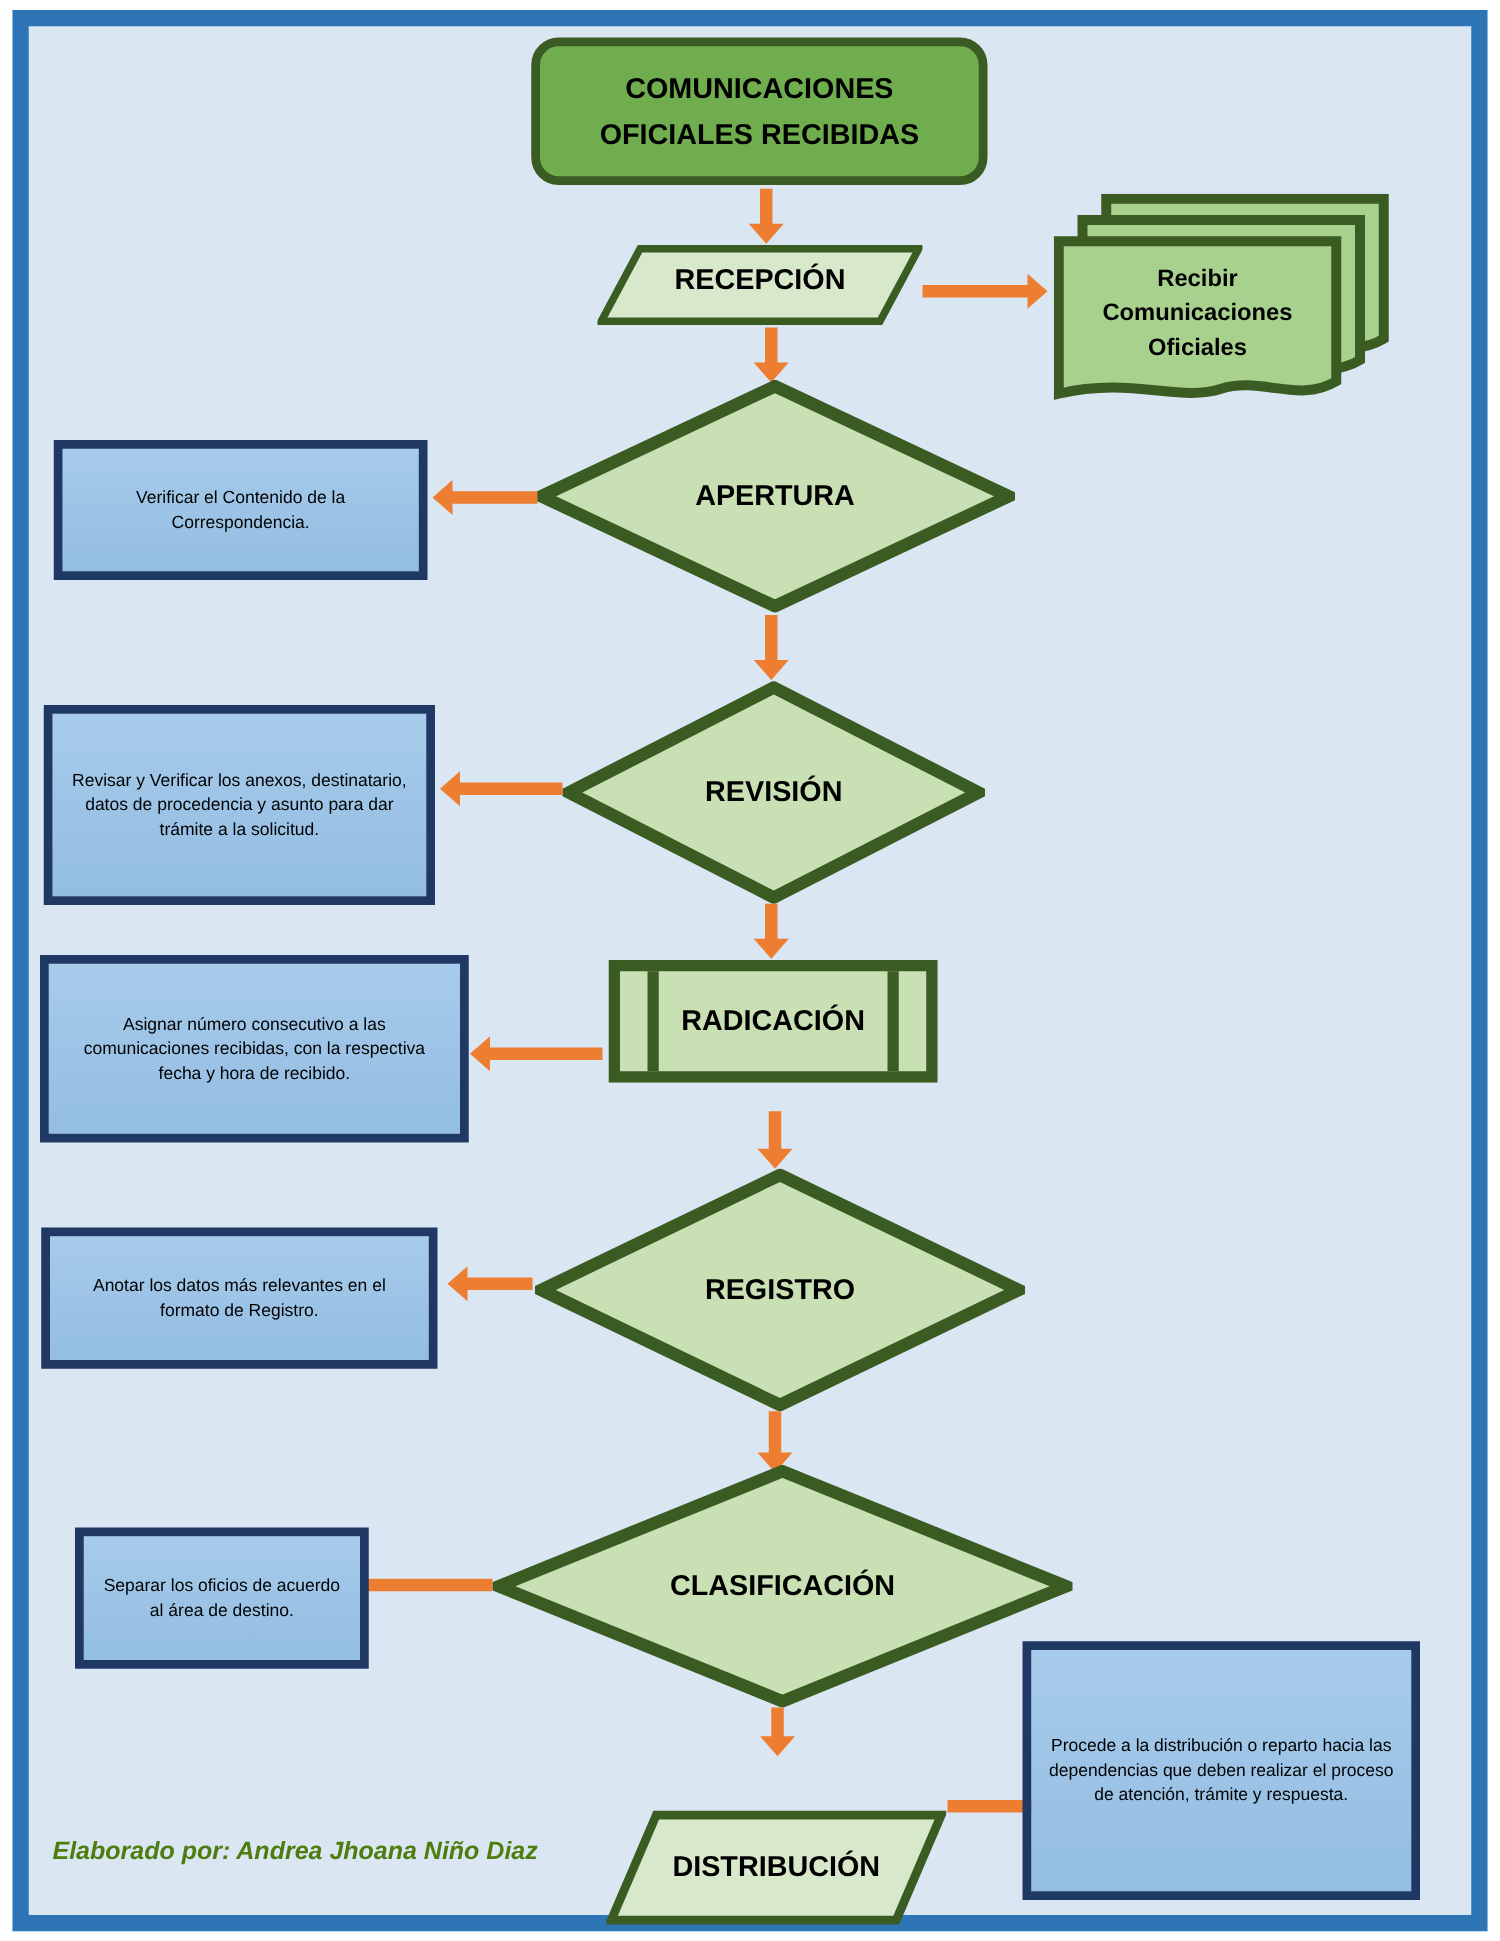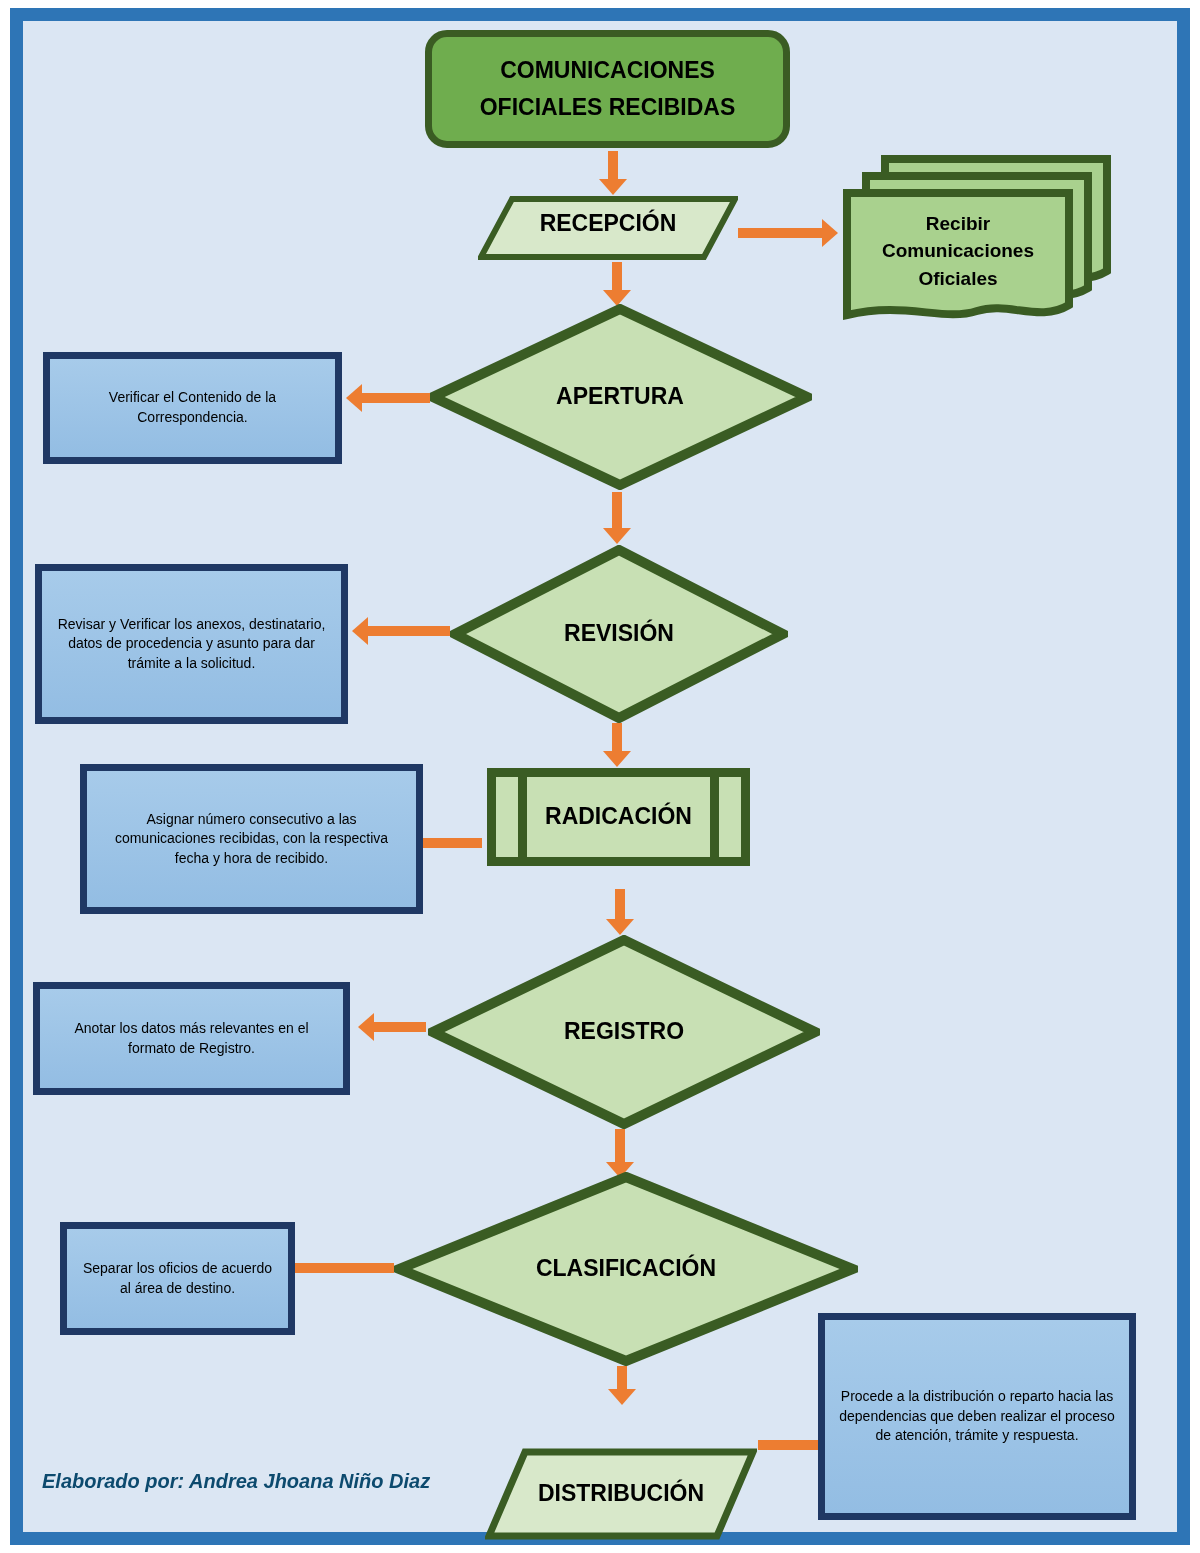--- a/index.html
+++ b/index.html
@@ -64,21 +64,21 @@
   .a-right{height:28px;}
   .a-right .shaft{top:9px;height:10px;left:0;right:14px;}
   .a-right .head{right:0;top:0;border-top:14px solid transparent;border-bottom:14px solid transparent;border-left:16px solid var(--orange);}
   .doc-label{
     position:absolute;left:6px;top:40px;width:218px;height:112px;
     display:flex;align-items:center;justify-content:center;text-align:center;
     font-weight:bold;font-size:19px;line-height:1.45;
   }
   .credit{
     position:absolute;left:42px;top:1470px;width:520px;
-    font-size:20px;font-weight:bold;font-style:italic;color:#0c4a6e;
+    font-size:20px;font-weight:bold;font-style:italic;color:#4d7c0f;
   }
 </style>
 </head>
 <body>
 
 <div class="page">
   <div class="frame"></div>
 
   <div class="node terminator" style="left:425px;top:30px;width:365px;height:118px;">
     <div class="label" style="line-height:1.6;">COMUNICACIONES OFICIALES RECIBIDAS</div>
@@ -159,21 +159,21 @@
     <div class="bar bar-left"></div>
     <div class="bar bar-right"></div>
     <div class="label">RADICACIÓN</div>
   </div>
 
   <div class="arrow a-left" style="left:376px;top:829px;width:106px;">
       <div class="shaft"></div>
       <div class="head"></div>
     </div>
 
-  <div class="note" style="left:32px;top:764px;width:343px;height:150px;margin-left:48px;">Asignar número consecutivo a las comunicaciones recibidas, con la respectiva fecha y hora de recibido.</div>
+  <div class="note" style="left:32px;top:764px;width:343px;height:150px;">Asignar número consecutivo a las comunicaciones recibidas, con la respectiva fecha y hora de recibido.</div>
 
   <div class="arrow a-down" style="left:606px;top:889px;height:46px;">
       <div class="shaft"></div>
       <div class="head"></div>
     </div>
 
   <div class="node" style="left:428px;top:935px;width:392px;height:194px;">
     <svg width="392" height="194">
       <polygon points="196,5 387,97 196,189 5,97" fill="var(--green-diamond)" stroke="var(--green-dark)" stroke-width="10"></polygon>
     </svg>

